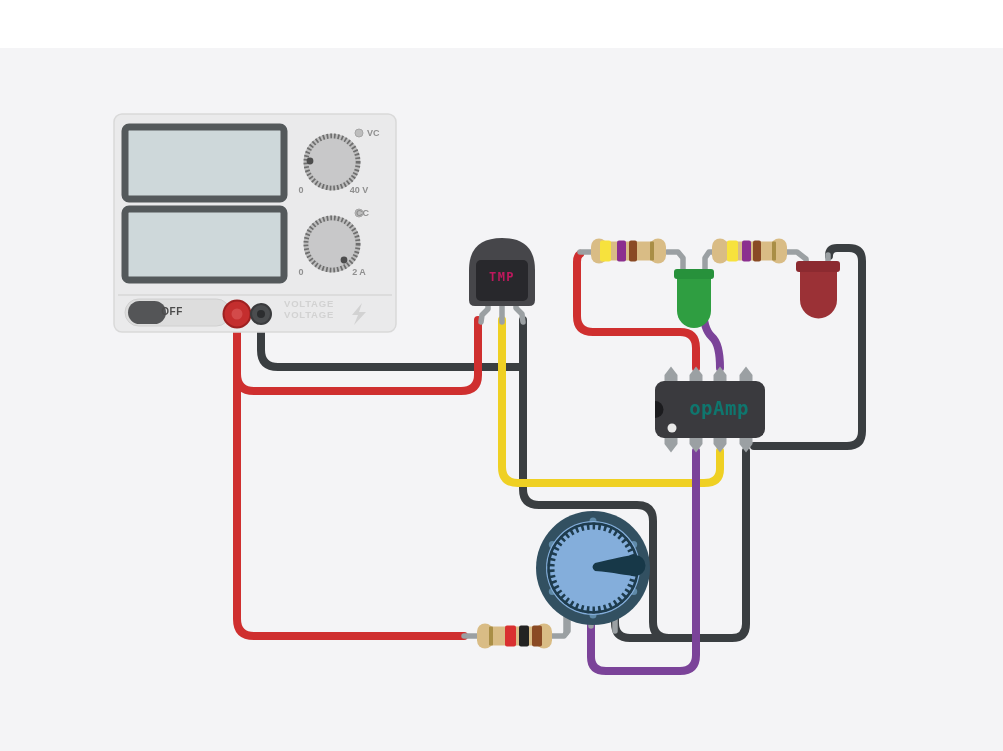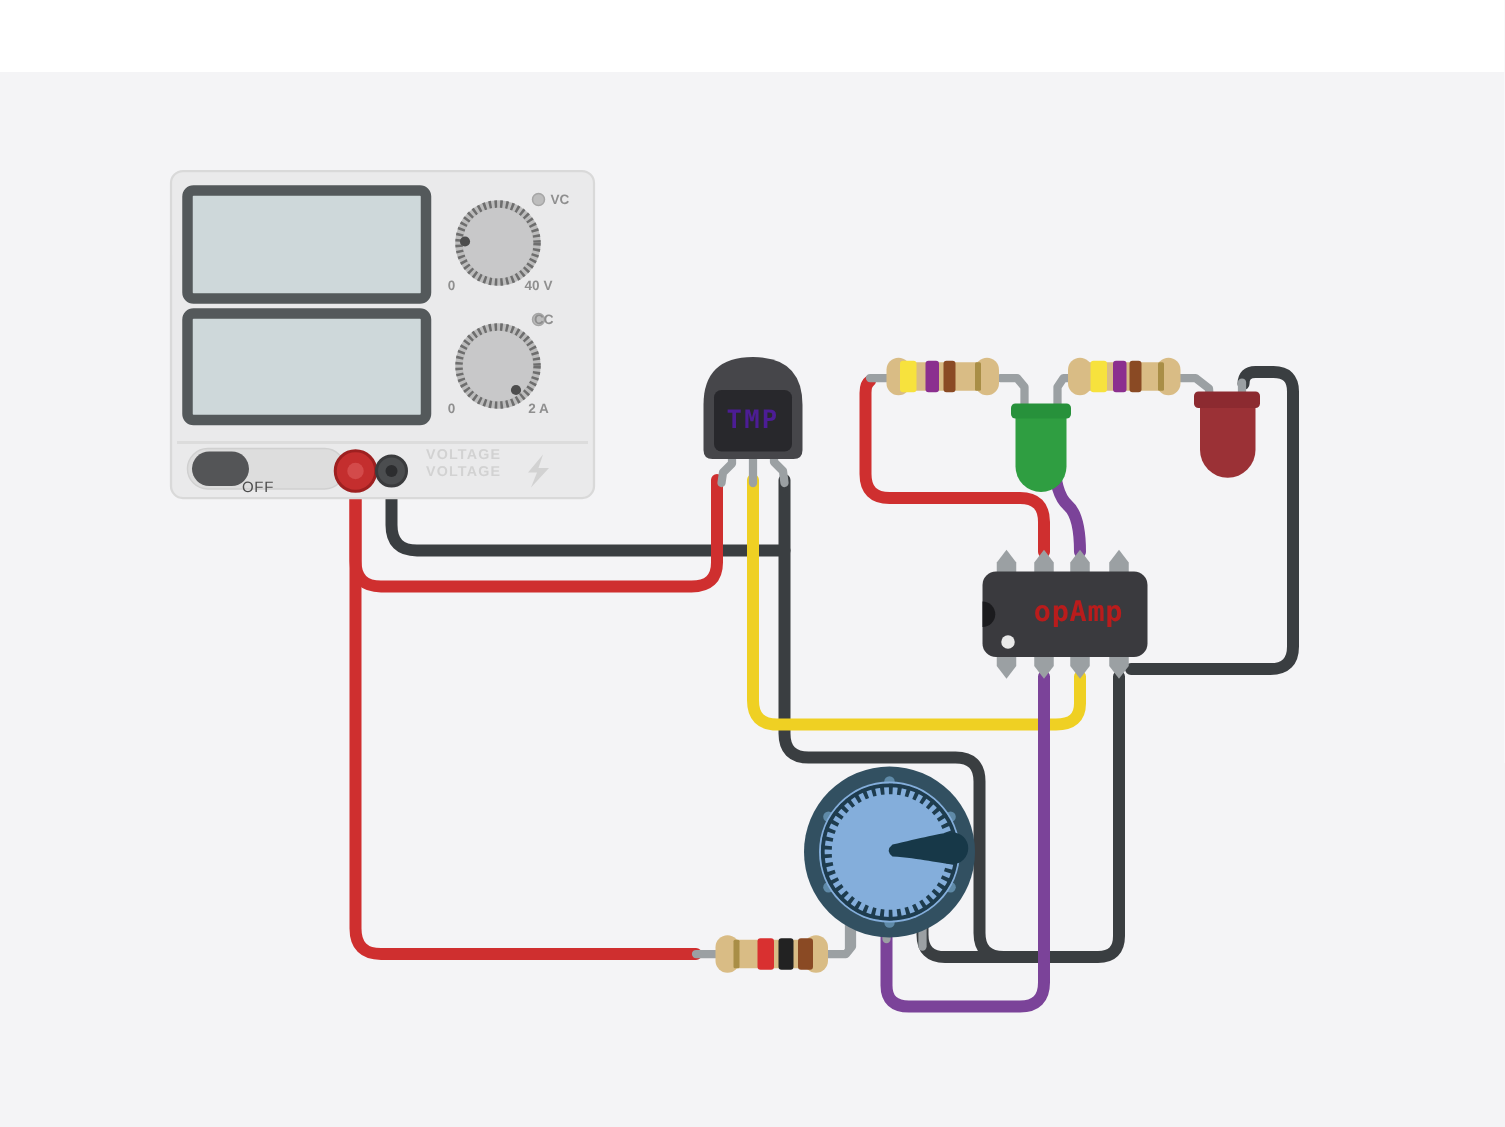--- a/index.html
+++ b/index.html
@@ -14,27 +14,27 @@
   .canvas svg{position:absolute;inset:0;}
   .lbl{position:absolute;white-space:nowrap;z-index:5;}
   .panel-small{font-size:9px;font-weight:bold;color:#8f8f8f;}
   .centered{transform:translateX(-50%);}
   .lbl-vc{left:367px;top:80px;}
   .lbl-cc{left:356px;top:160px;}
   .lbl-k1min{left:301px;top:137px;}
   .lbl-k1max{left:359px;top:137px;}
   .lbl-k2min{left:301px;top:219px;}
   .lbl-k2max{left:359px;top:219px;}
-  .lbl-off{left:172px;top:272px;font-size:10px;font-weight:normal;color:#4c4c4c;letter-spacing:.5px;}
+  .lbl-off{left:172px;top:258px;font-size:10px;font-weight:bold;color:#4c4c4c;letter-spacing:.5px;}
   .brand{left:284px;top:251px;width:64px;text-align:left;font-size:9.5px;font-weight:bold;
          letter-spacing:.8px;color:#d2d2d2;line-height:10.5px;}
-  .lbl-tmp{left:502px;top:222px;font-family:"DejaVu Sans Mono",monospace;font-size:17px;
-           font-weight:bold;color:#4c1d95;letter-spacing:1.5px;}
+  .lbl-tmp{left:502px;top:222px;font-family:"DejaVu Sans Mono",monospace;font-size:12px;
+           font-weight:bold;color:#be185d;letter-spacing:1.5px;}
   .lbl-opamp{left:719px;top:349px;font-family:"DejaVu Sans Mono",monospace;font-size:19px;
-           font-weight:bold;color:#b91c1c;letter-spacing:.5px;}
+           font-weight:bold;color:#0f766e;letter-spacing:.5px;}
 </style>
 </head>
 <body>
 
 <div class="canvas">
 
 <svg width="1003" height="751" viewBox="0 0 1003 751">
 
   <g fill="none" stroke-linecap="round" stroke-linejoin="round" stroke-width="8">
 

